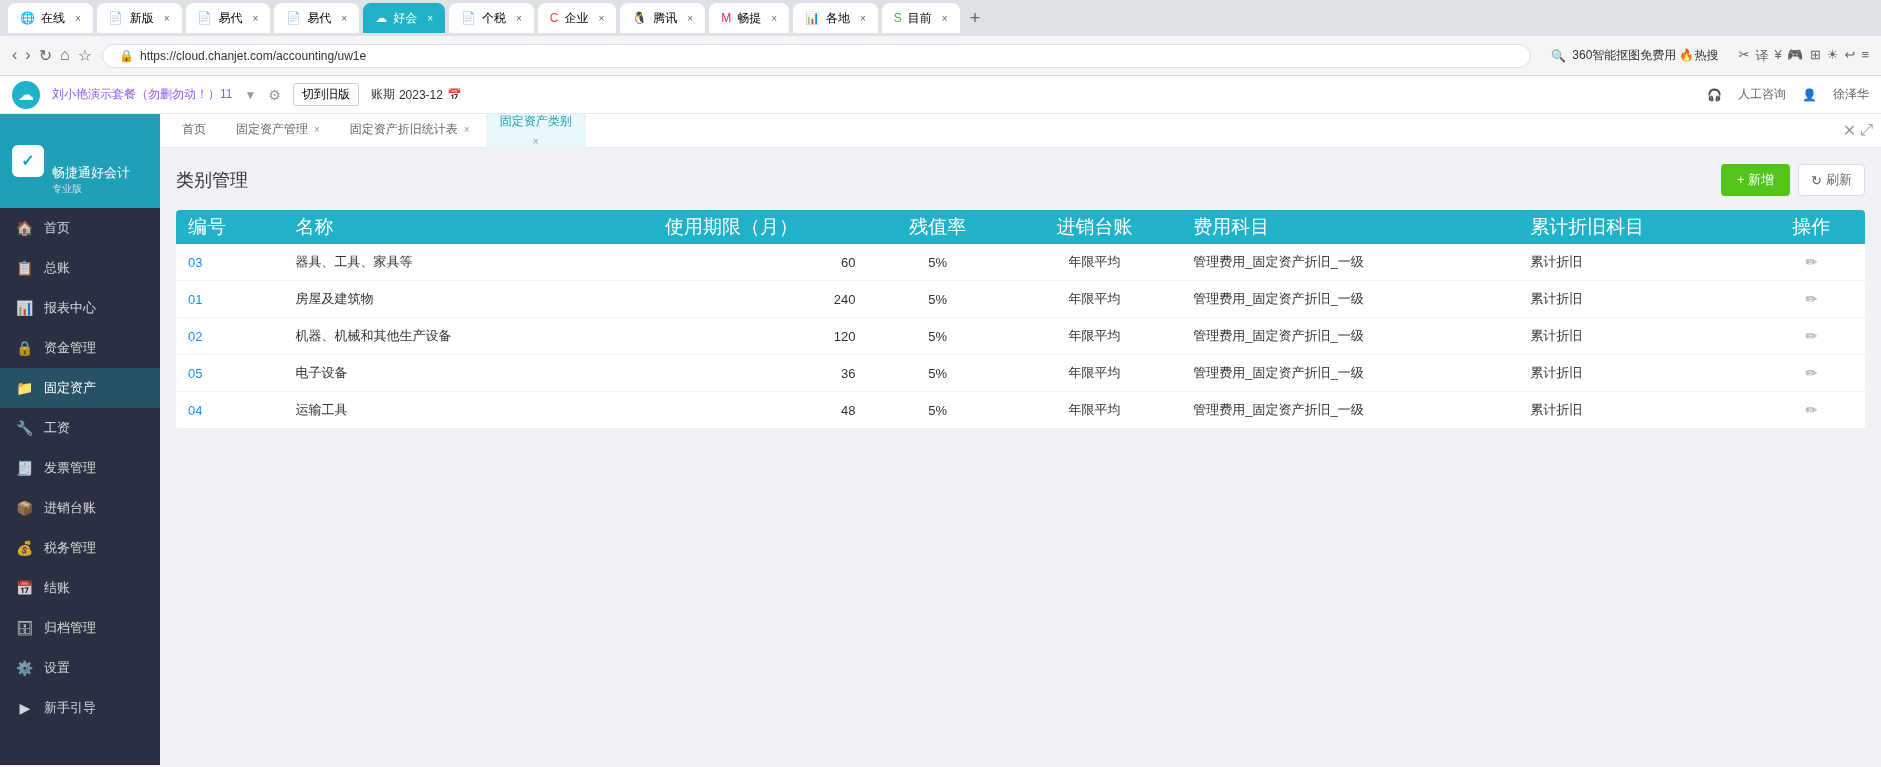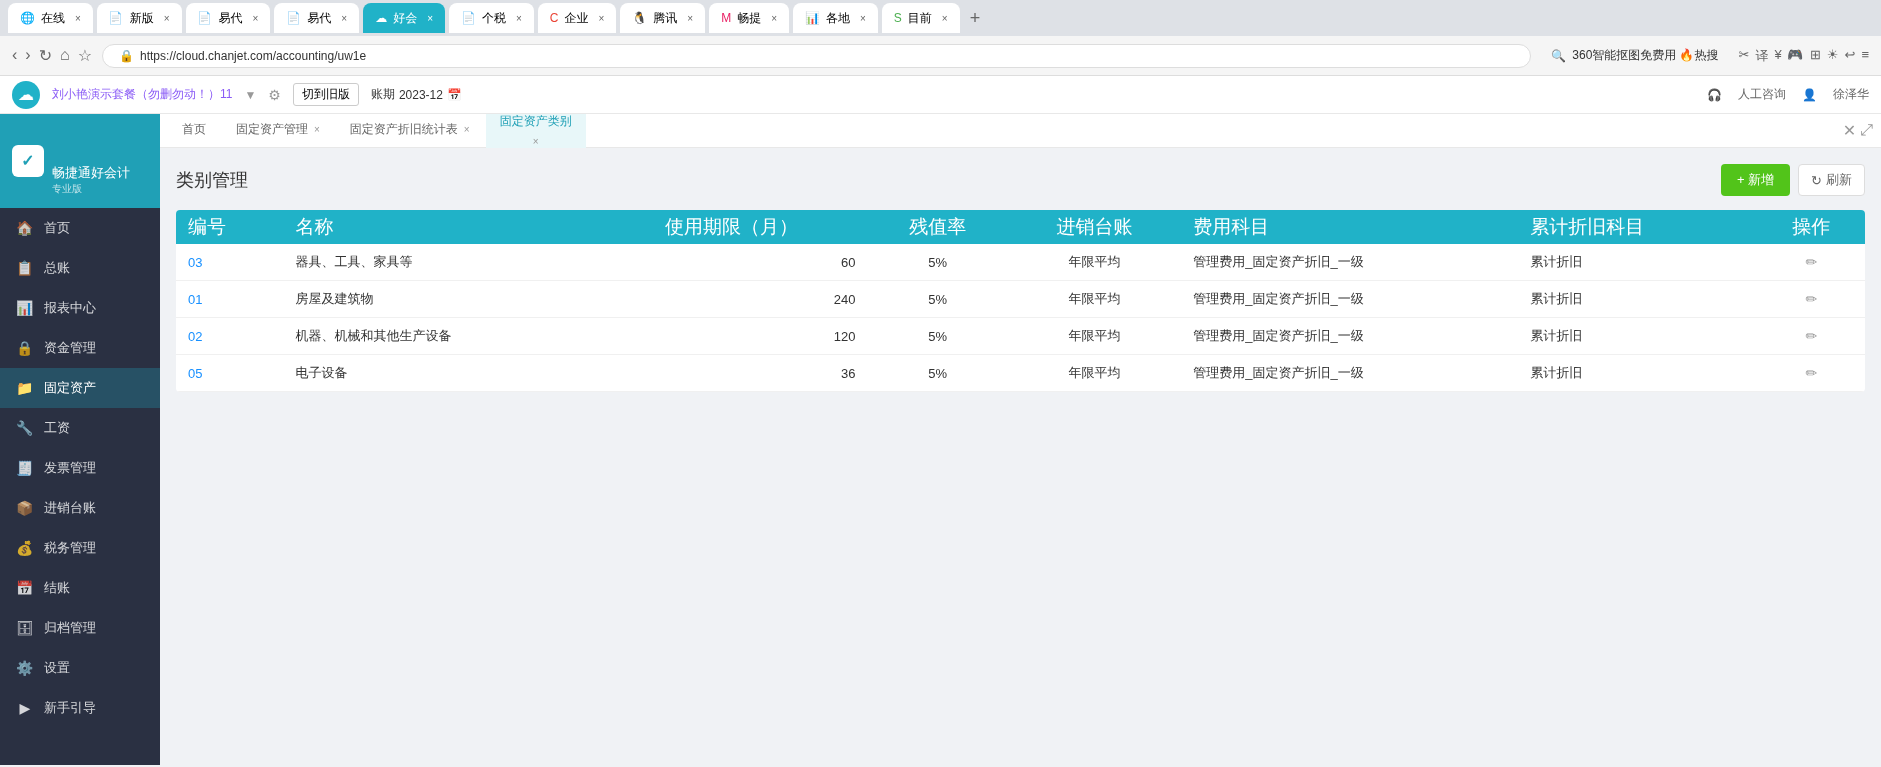--- a/index.html
+++ b/index.html
@@ -321,17 +321,27 @@
             <tr>
     <td class="code-link" style="color:#1890ff;">05</td>
     <td>电子设备</td>
     <td class="right">36</td>
     <td class="center">5%</td>
     <td class="center">年限平均</td>
     <td>管理费用_固定资产折旧_一级</td>
     <td>累计折旧</td>
     <td class="center"><span class="edit-icon" style="cursor:pointer;">✏</span></td>
   </tr>
+            <tr>
+    <td class="code-link" style="color:#1890ff;">04</td>
+    <td>运输工具</td>
+    <td class="right">48</td>
+    <td class="center">5%</td>
+    <td class="center">年限平均</td>
+    <td>管理费用_固定资产折旧_一级</td>
+    <td>累计折旧</td>
+    <td class="center"><span class="edit-icon" style="cursor:pointer;">✏</span></td>
+  </tr>
           </tbody>
       </table>
     </div>
   </div>
 </div>
 
 </body></html>

